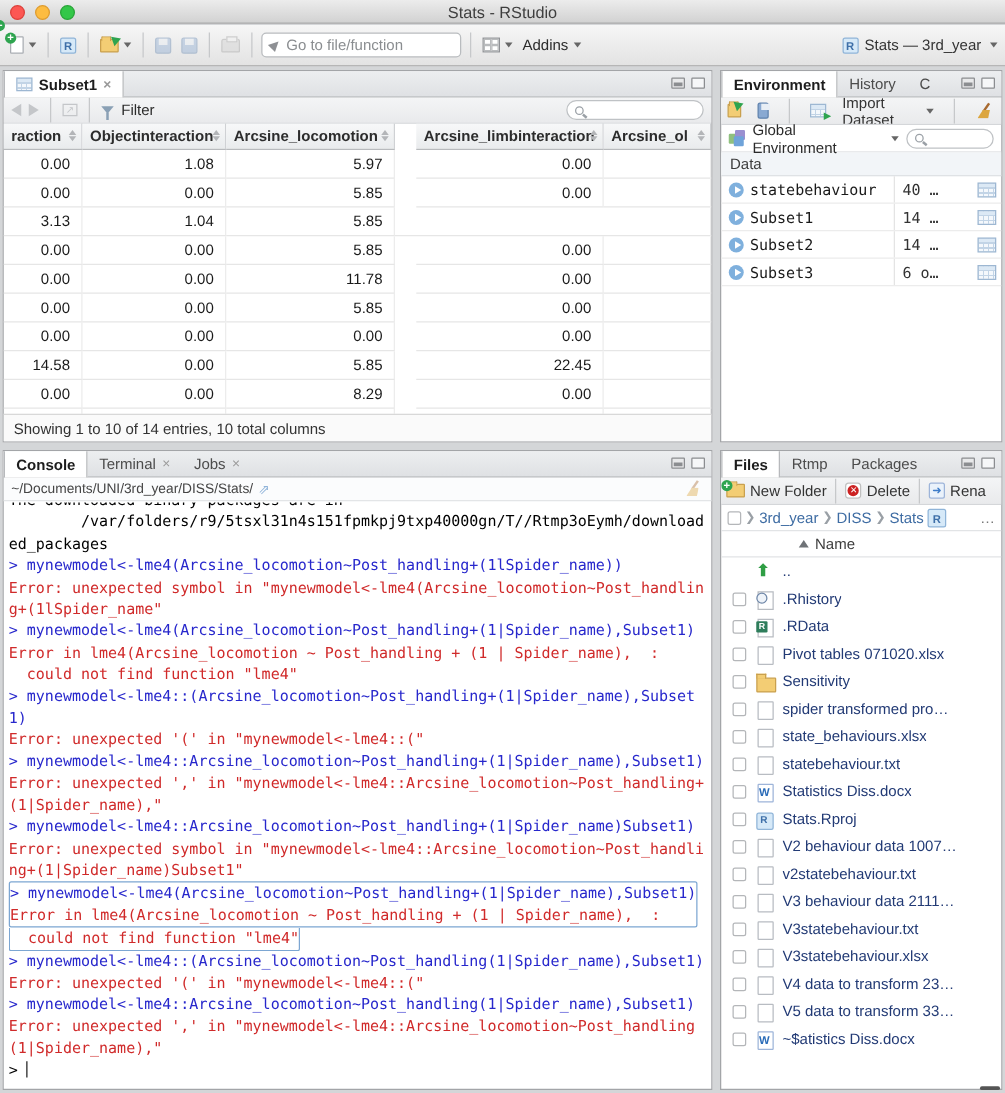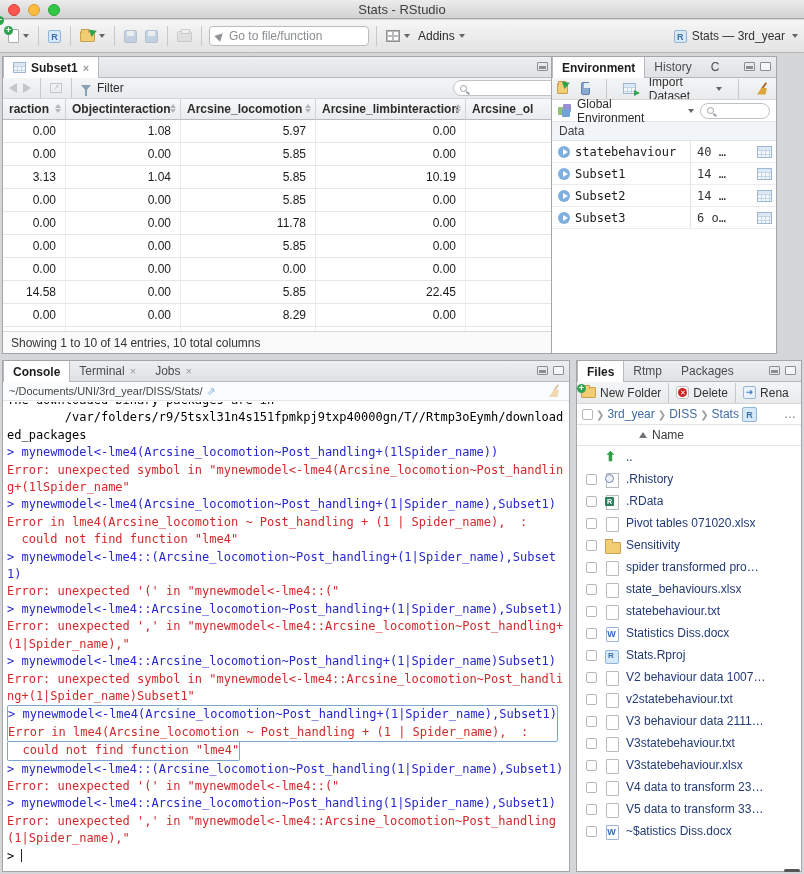--- a/index.html
+++ b/index.html
@@ -73,21 +73,21 @@
       #f4f8fc; display:inline-block; flex:none; }
 
   .dv-table { position:relative; }
   .dv-hrow, .dv-row { display:flex; }
   .dv-hcell { height:21px; background:linear-gradient(#f7f8f9,#e9ebed); border-bottom:1px solid #b8babd; border-right:1px solid #cfd1d4; font-weight:bold; font-size:12px; color:#2c2c2c; padding:3px 16px 0 6px; position:relative; white-space:nowrap; overflow:hidden; }
   .sorter { position:absolute; right:4px; top:5px; display:flex; flex-direction:column; gap:1px; }
   .sorter i { display:block; width:0; height:0; border-left:3px solid transparent; border-right:3px solid transparent; }
   .sorter .up { border-bottom:4px solid #b3b5b8; }
   .sorter .dn { border-top:4px solid #b3b5b8; }
   .dv-cell { height:23px; border-bottom:1px solid #e6e6e6; border-right:1px solid #ececec; text-align:right; padding:4px 9px 0 4px; font-size:12px; color:#1a1a1a; white-space:nowrap; overflow:hidden; }
-  .c0 { width:63px; } .c1 { width:115px; } .c2 { width:135px; } .c3 { width:150px; } .c4 { flex:1; }
+  .c0 { width:63px; } .c1 { width:115px; } .c2 { width:135px; } .c3 { width:150px;margin-left:17px; } .c4 { flex:1; }
   .dv-sliver { height:6px; display:flex; overflow:hidden; }
   .dv-sliver div { border-right:1px solid #ececec; height:100%; }
   .dv-status { position:absolute; left:0; right:0; bottom:0; height:22px; background:#fafafa; border-top:1px solid #d8d8d8; padding:4px 8px 0; font-size:12px; color:#333; }
 
   
   #consolepane { left:2px; top:360px; width:568px; height:512px; }
   .path-bar { height:19px; background:#fbfcfd; border-bottom:1px solid #e3e5e7; display:flex; align-items:center; padding:0 6px; gap:4px; font-size:11px; color:#454545; }
   .pop-arrow { color:#8fb3d9; font-size:11px; }
   .broom { width:16px; height:16px; position:relative; display:inline-block; flex:none; }
   .broom::before { content:""; position:absolute; left:8px; top:1px; width:2px; height:8px; background:#a8692f; transform:rotate(35deg); }
@@ -95,21 +95,21 @@
   .console-text { position:absolute; left:0; right:0; top:41px; bottom:0; overflow:hidden; padding-left:4px; }
   .cline { font-family:"DejaVu Sans Mono",monospace; font-size:12px; line-height:17.4px; white-space:pre; color:#000; }
   .cline.input { color:#2727cc; }
   .cline.error { color:#d02a2a; }
   .cline.clipped { margin-top:-10px; }
   .selbox { border:1px solid #7ca6d2; border-radius:2px; width:fit-content; max-width:100%; }
   .selbox2 { border:1px solid #7ca6d2; border-top:none; border-radius:0 0 2px 2px; width:fit-content; }
   .cursor { display:inline-block; width:1px; height:13px; background:#222; vertical-align:-2px; }
 
   
-  #envpane { left:551px; top:56px; width:226px; height:298px; }
+  #envpane { left:576px; top:56px; width:226px; height:298px; }
   .env-toolbar { height:22px; background:linear-gradient(#f4f5f6,#e9eaec); border-bottom:1px solid #d4d6d9; display:flex; align-items:center; padding:0 5px; gap:13px; font-size:12px; color:#333; overflow:hidden; }
   .imp-grid { width:13px; height:11px; position:relative; }
   .imp-arrow { position:absolute; right:-4px; bottom:-2px; width:0; height:0; border-top:3px solid transparent; border-bottom:3px solid transparent; border-left:6px solid #2ea44f; }
   .scope-bar { height:22px; border-bottom:1px solid #e2e4e6; display:flex; align-items:center; gap:6px; padding:0 6px; }
   .cube-multi { width:13px; height:13px; position:relative; flex:none; }
   .cube-multi i { position:absolute; width:8px; height:8px; border-radius:1px; }
   .cube-multi .g { left:0; top:3px; background:#8fc07e; }
   .cube-multi .p { left:5px; top:0; background:#9a8fd0; }
   .cube-multi .b { left:4px; top:5px; background:#6fa3d9; }
   .sec-head { height:19px; background:#f2f5f8; border-bottom:1px solid #dfe2e5; padding:2px 7px 0; font-size:12px; color:#3c3c3c; }
@@ -281,21 +281,20 @@
           <div class="dv-cell c0">0.00</div>
           <div class="dv-cell c1">0.00</div>
           <div class="dv-cell c2">5.85</div>
           <div class="dv-cell c3">0.00</div>
           <div class="dv-cell c4"></div>
         </div>
         <div class="dv-row">
           <div class="dv-cell c0">3.13</div>
           <div class="dv-cell c1">1.04</div>
           <div class="dv-cell c2">5.85</div>
-          <div class="dv-cell c3">10.19</div>
           <div class="dv-cell c4"></div>
         </div>
         <div class="dv-row">
           <div class="dv-cell c0">0.00</div>
           <div class="dv-cell c1">0.00</div>
           <div class="dv-cell c2">5.85</div>
           <div class="dv-cell c3">0.00</div>
           <div class="dv-cell c4"></div>
         </div>
         <div class="dv-row">

